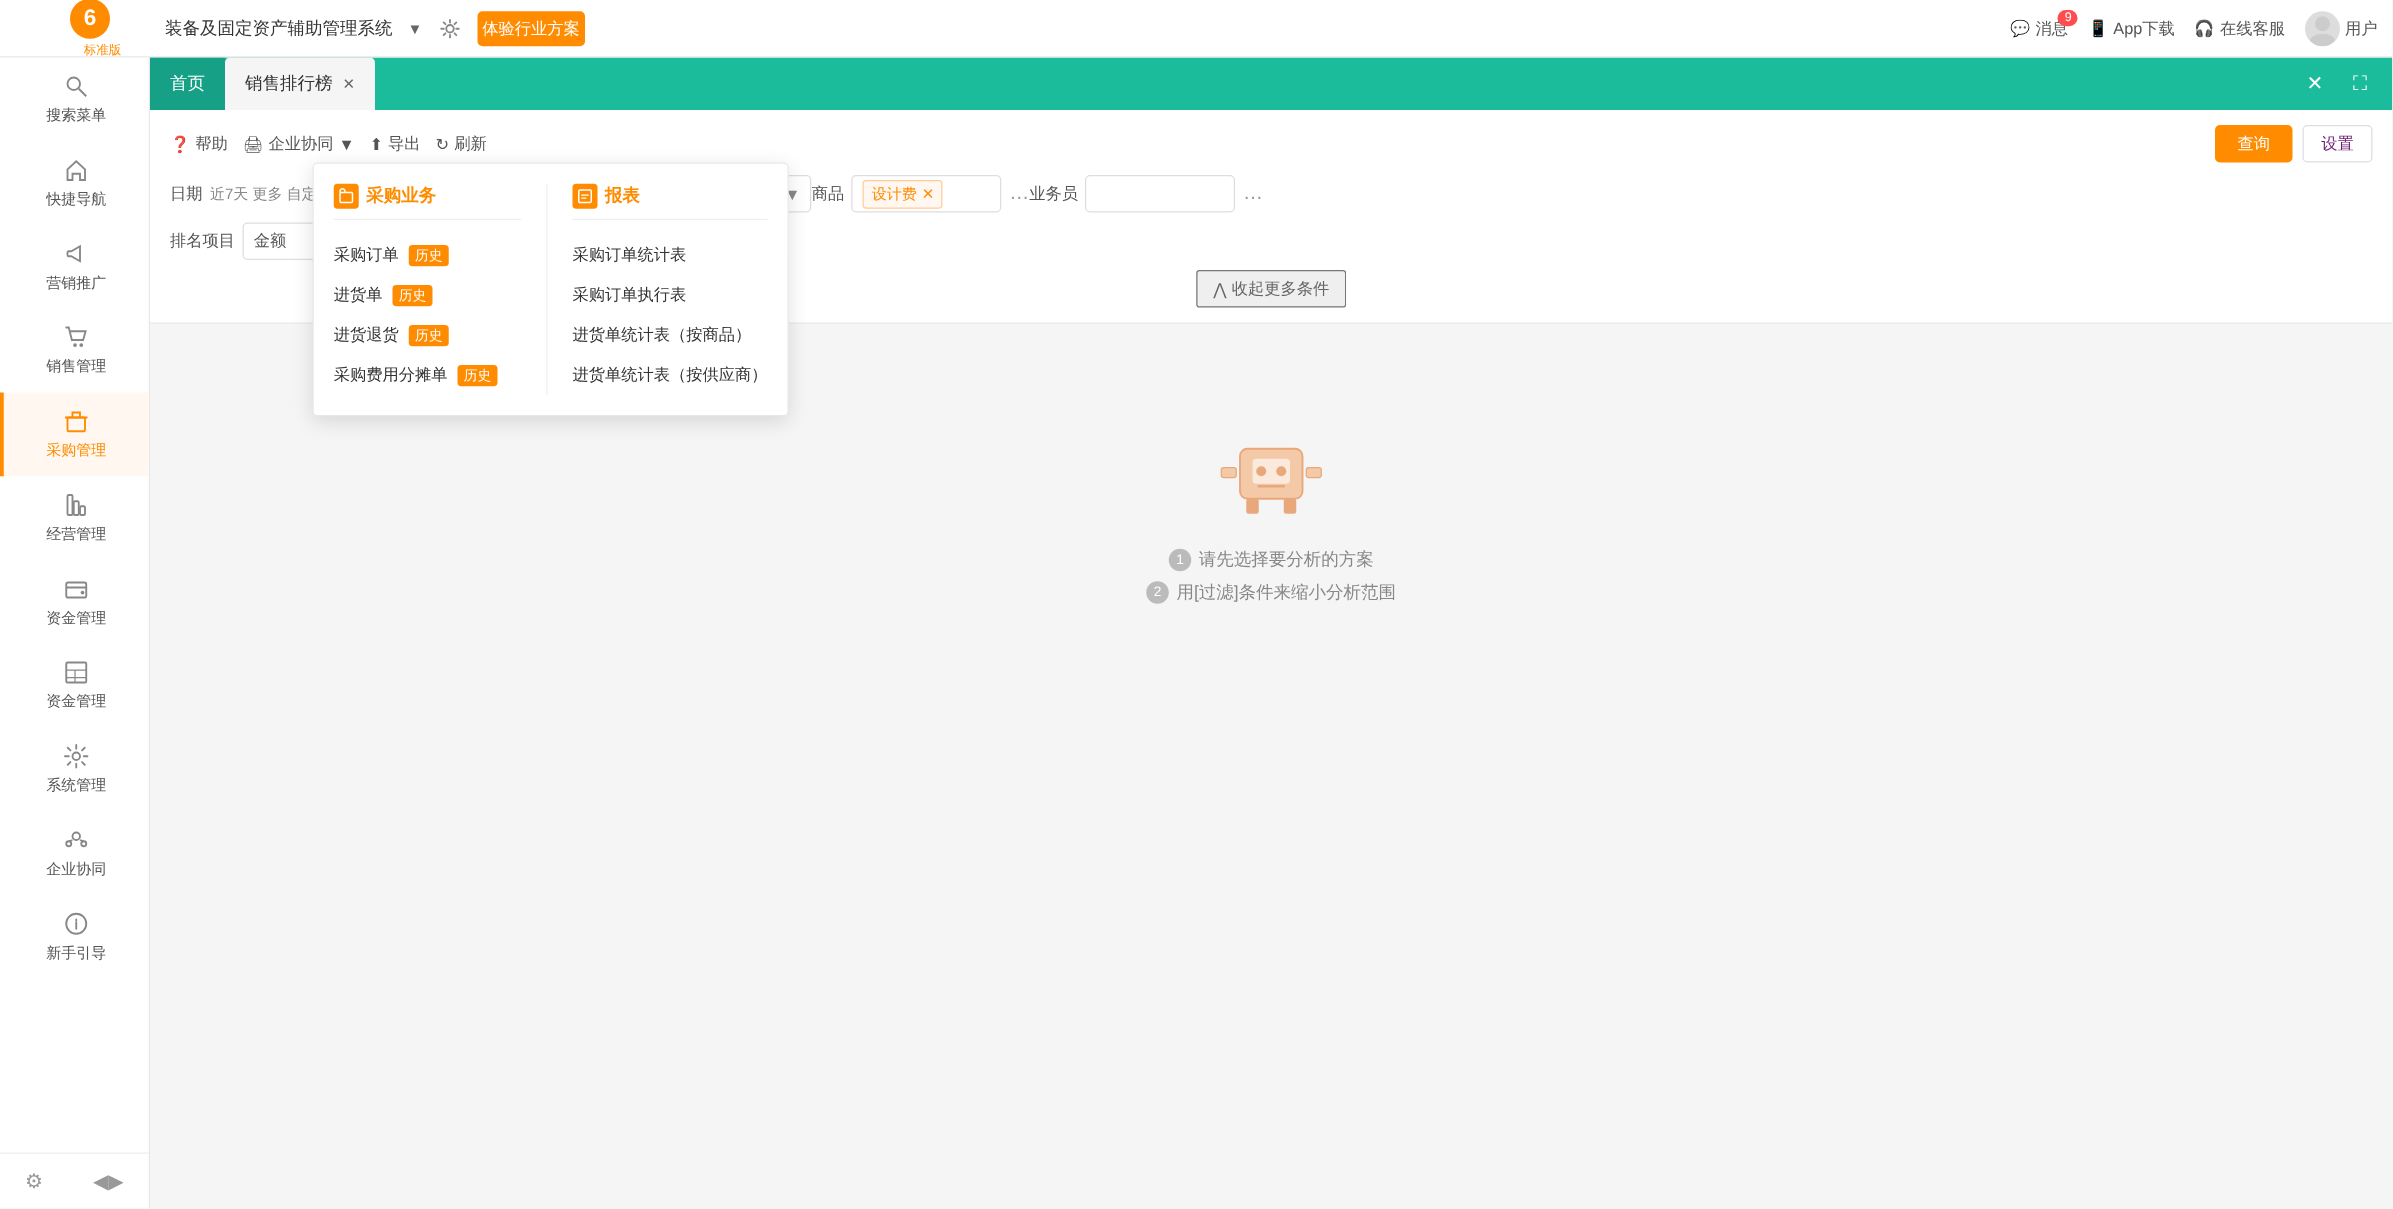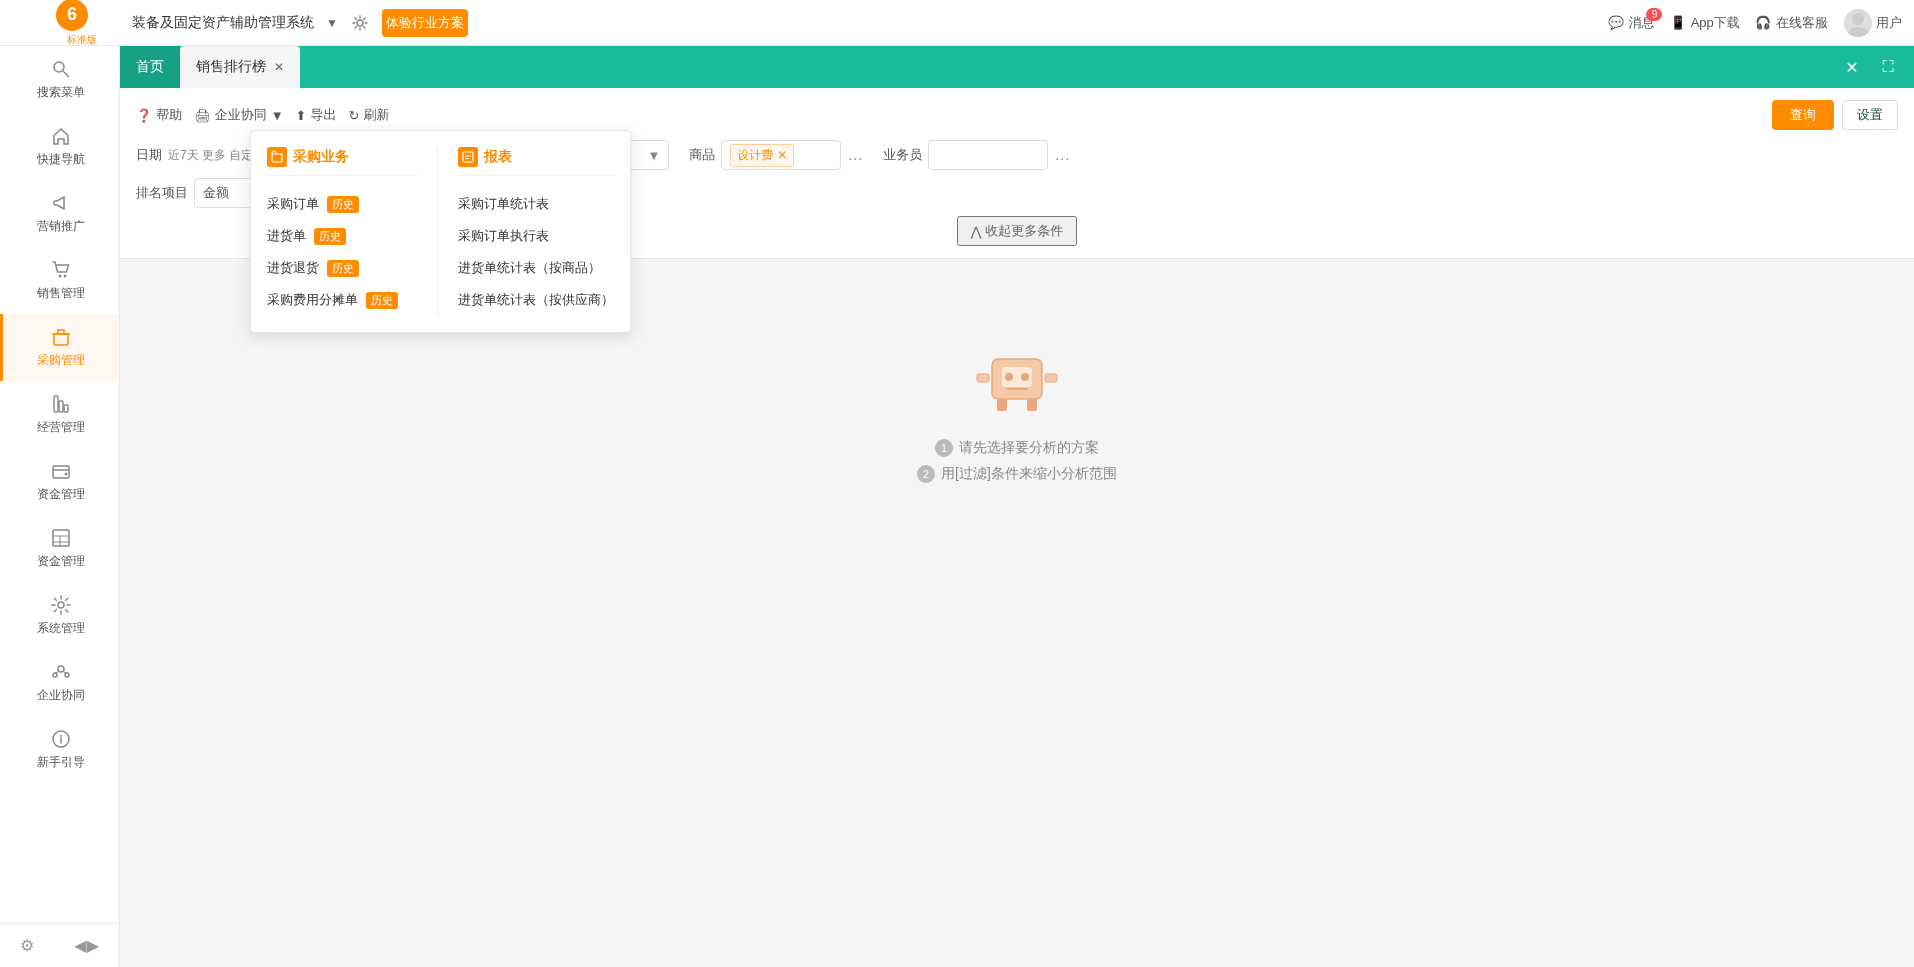--- a/index.html
+++ b/index.html
@@ -252,21 +252,21 @@
     }
     .filters-top {
       display: flex;
       align-items: center;
       justify-content: space-between;
       margin-bottom: 10px;
     }
     .filter-row {
       display: flex;
       align-items: center;
-      gap: 20px;
+      gap: 0;
       flex-wrap: wrap;
       margin-bottom: 8px;
     }
     .filter-item {
       display: flex;
       align-items: center;
       gap: 6px;
       font-size: 13px;
       color: #555;
     }
@@ -302,21 +302,21 @@
       background: #ff8c00;
       color: white;
       border: none;
       border-radius: 4px;
       padding: 6px 18px;
       font-size: 13px;
       cursor: pointer;
     }
     .btn-settings {
       background: #fff;
-      color: #14532d;
+      color: #701a75;
       border: 1px solid #ddd;
       border-radius: 4px;
       padding: 5px 14px;
       font-size: 13px;
       cursor: pointer;
     }
     .toolbar-right {
       display: flex;
       align-items: center;
       gap: 12px;

